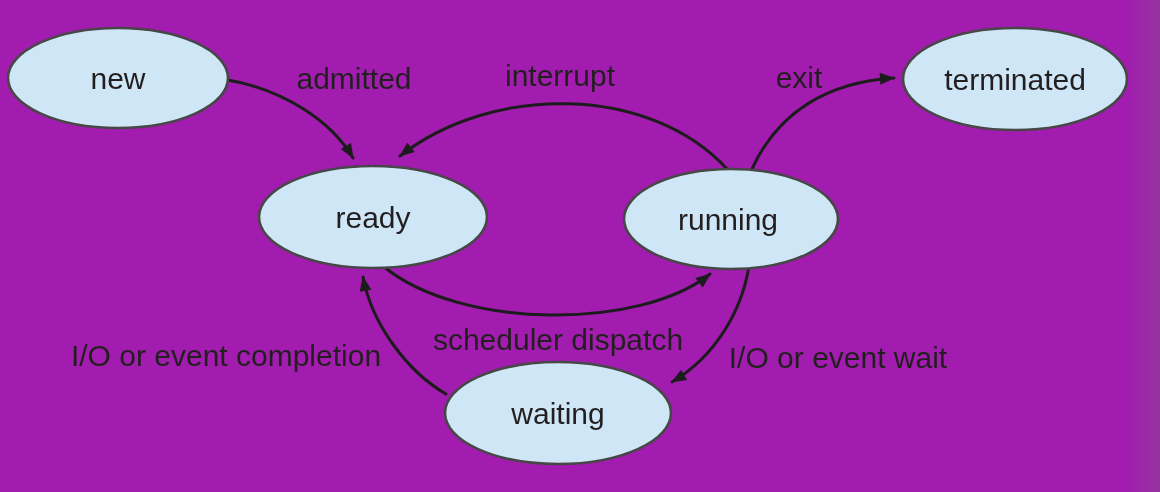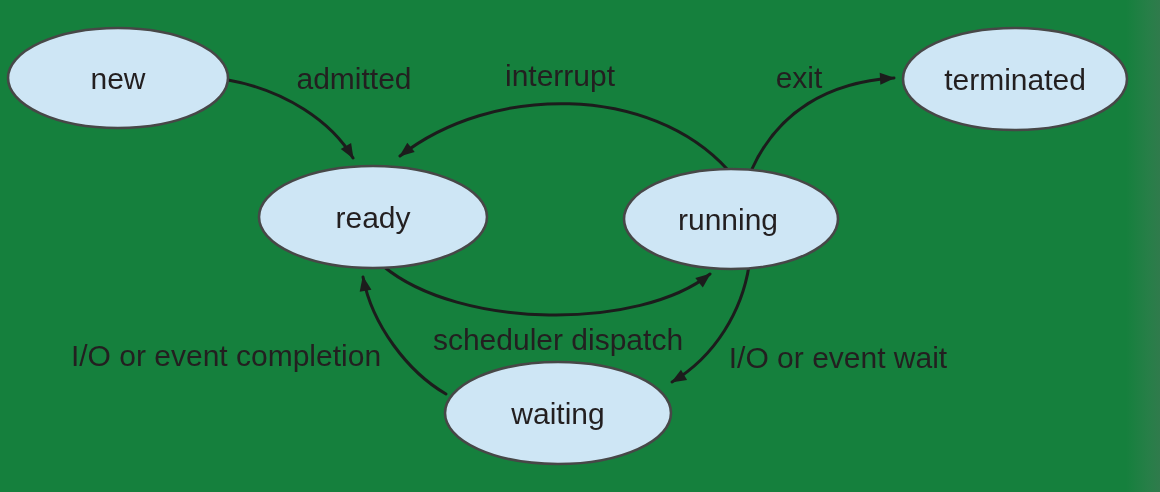--- a/index.html
+++ b/index.html
@@ -4,21 +4,21 @@
 <style>
   html, body {
     margin: 0;
     padding: 0;
     background: #ffffff;
   }
   .canvas {
     position: relative;
     width: 1160px;
     height: 492px;
-    background: #15803d;
+    background: #a21caf;
     overflow: hidden;
     font-family: "Liberation Sans", sans-serif;
   }
   svg { display: block; }
   .state-ellipse {
     stroke: #474747;
     stroke-width: 2.6;
   }
   .edge {
     fill: none;

